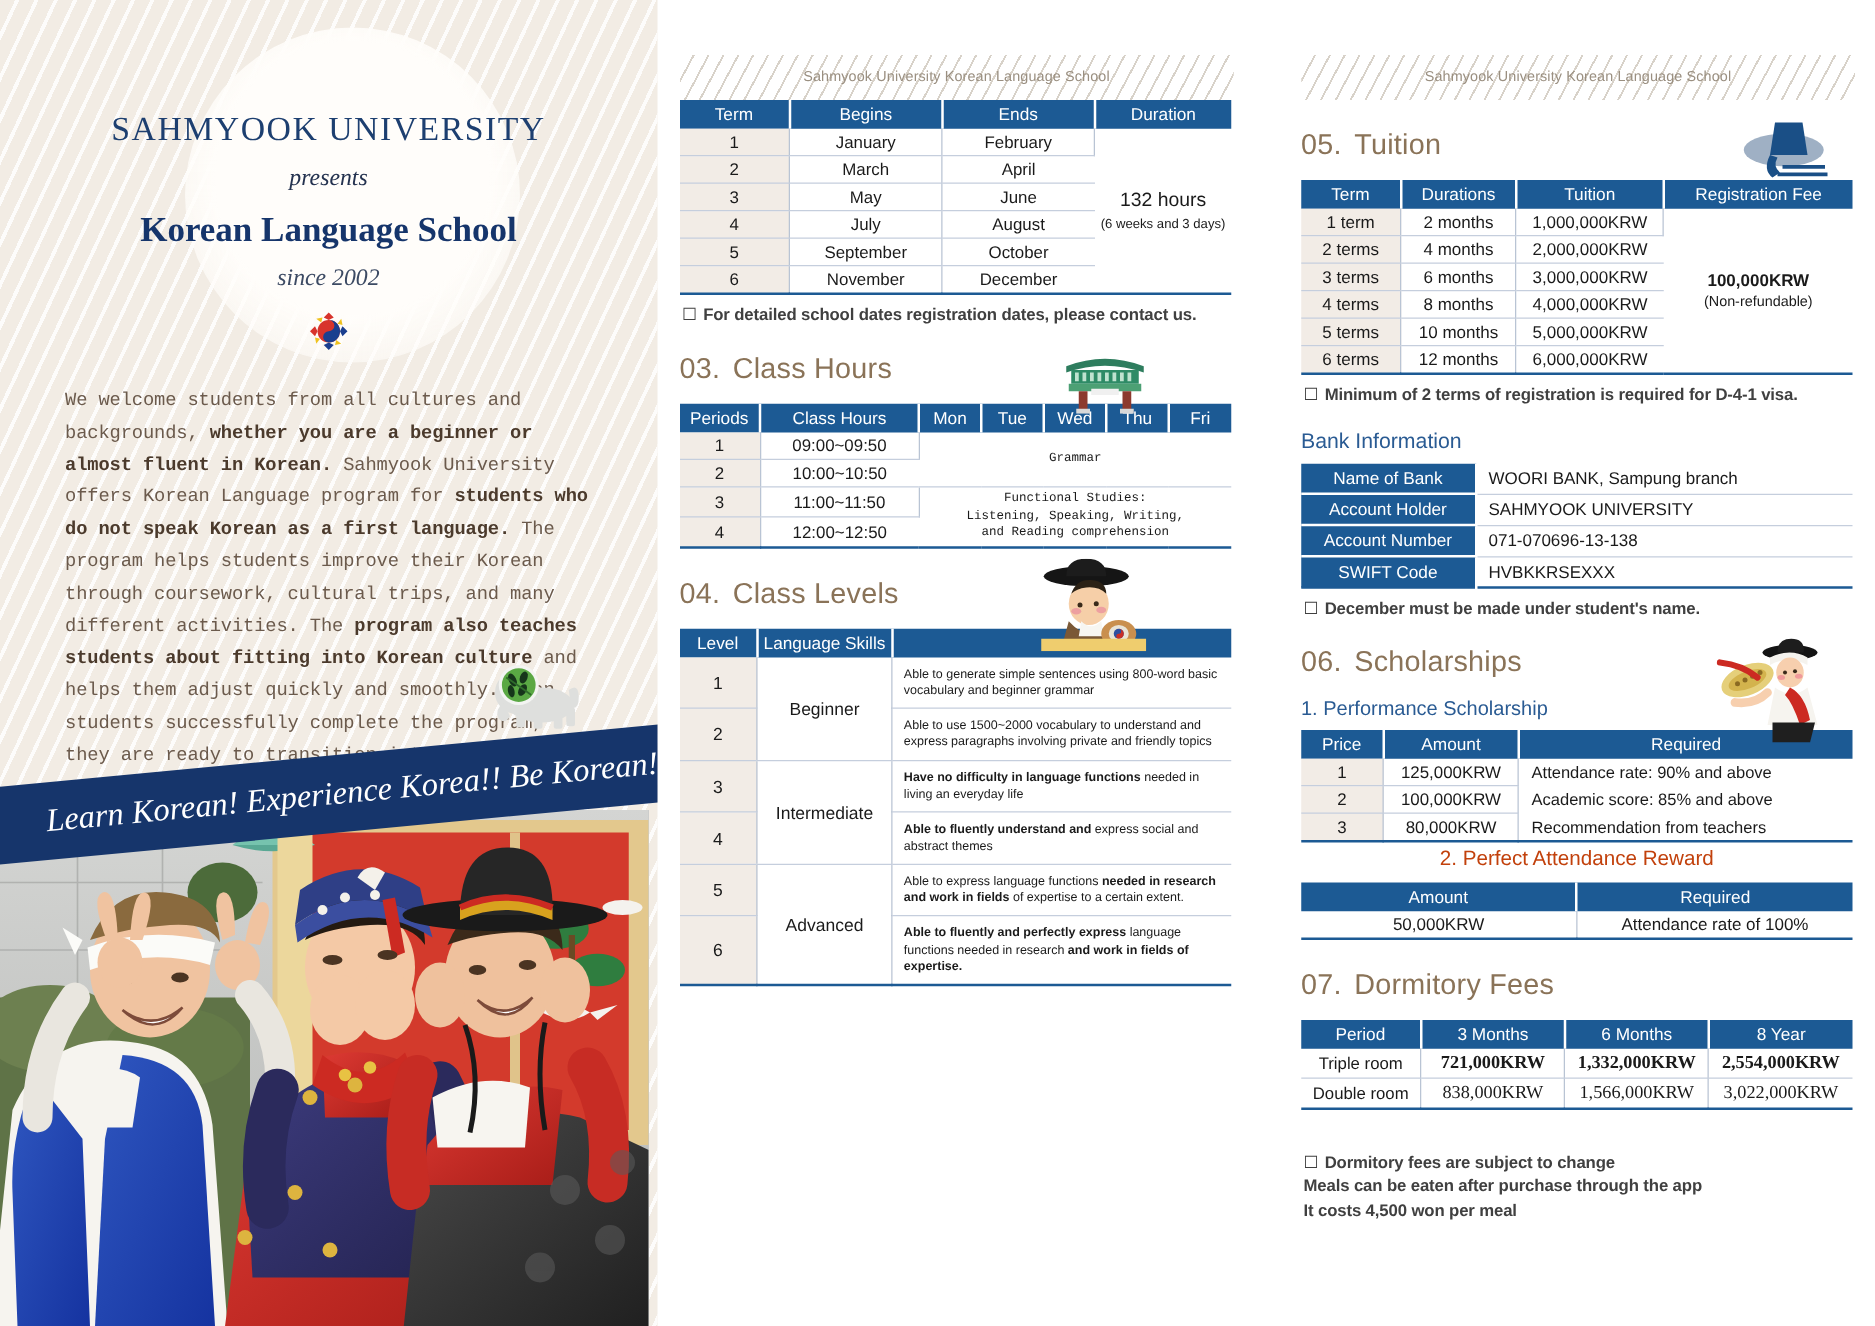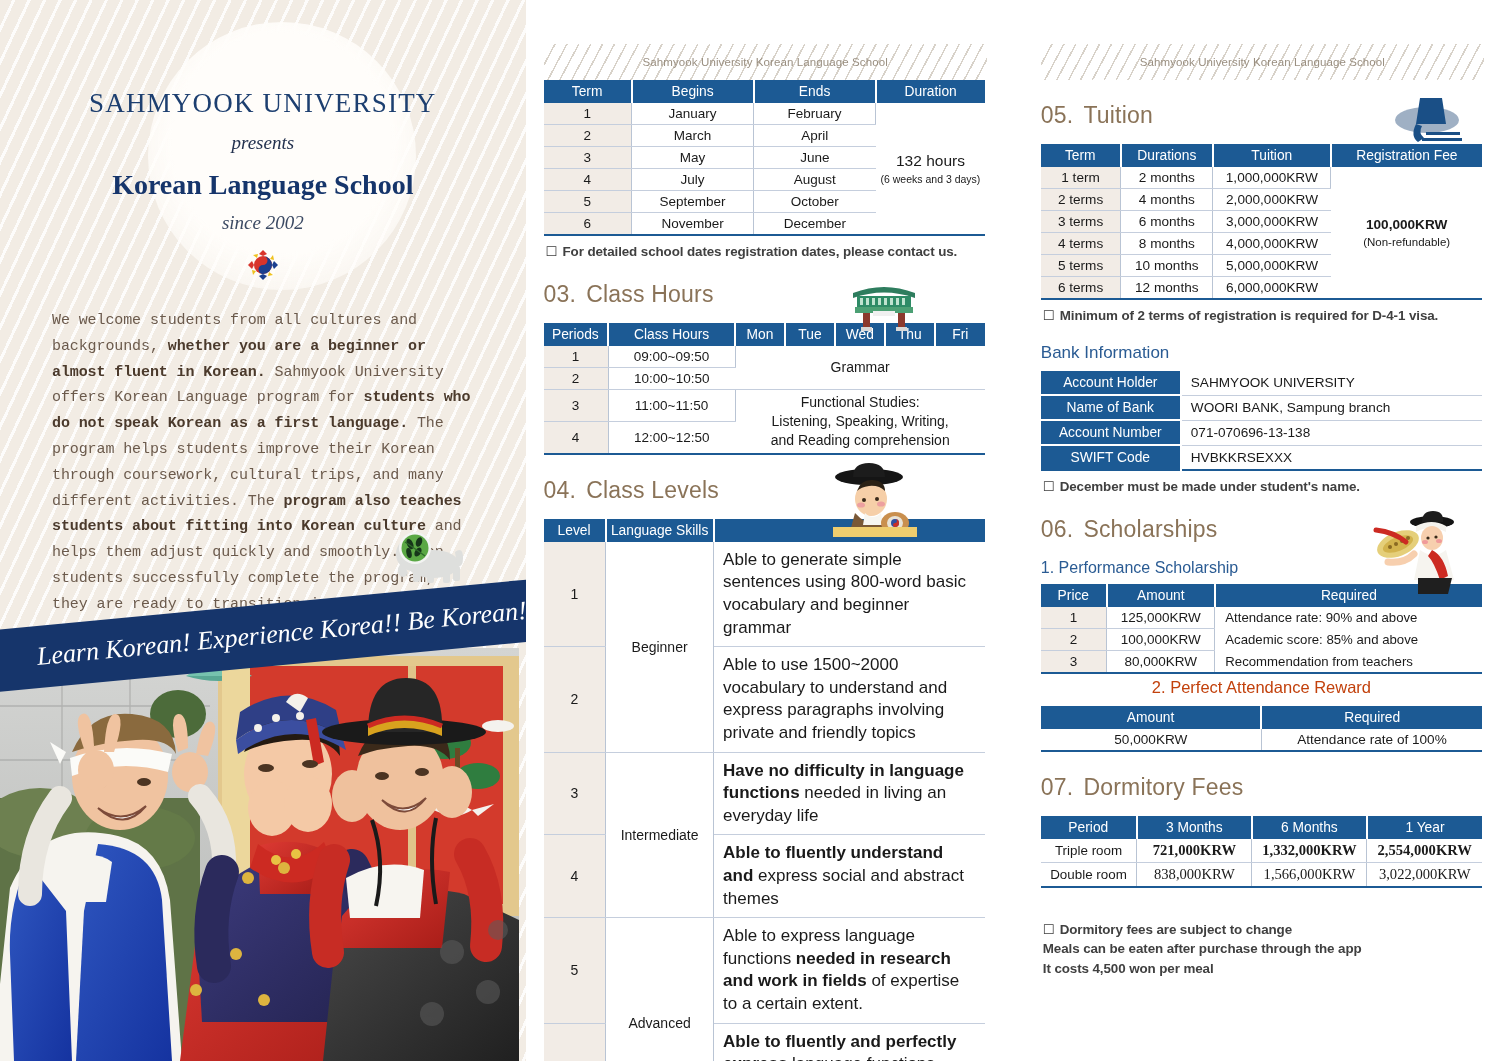--- a/index.html
+++ b/index.html
@@ -152,27 +152,27 @@
   .t-schedule col.c1{width:88px;}
   .t-schedule col.c2{width:122px;}
   .t-schedule col.c3{width:122px;}
   .dur-cell{font-size:15.5px;}
   .dur-sub{font-size:10.5px;display:block;margin-top:3px;}
 
   
   .t-hours col.c1{width:62px;}
   .t-hours col.c2{width:122px;}
   .t-hours col.cd{width:48px;}
-  .t-hours td.merge{font-size:14px;line-height:1.35;}
+  .t-hours td.merge{font-size:10px;line-height:1.35;font-family:Liberation Mono, monospace;}
 
   
   .t-levels col.c1{width:62px;}
   .t-levels col.c2{width:108px;}
   .t-levels td.desc{
-    text-align:left;padding:7px 8px 7px 9px;font-size:17px;line-height:1.33;
+    text-align:left;padding:7px 8px 7px 9px;font-size:10px;line-height:1.33;
   }
   .t-levels td.desc b{font-weight:bold;}
   .t-levels td.lvl{font-size:14px;}
   .t-levels td.skill{font-size:14px;}
 
   
   .t-tuition col.c1{width:80px;}
   .t-tuition col.c2{width:92px;}
   .t-tuition col.c3{width:118px;}
   .t-tuition td{font-size:13.6px;}
@@ -728,26 +728,26 @@
 
     <div class="sec">
       <div class="bank-head">Bank Information</div>
       <table class="tbl t-bank">
         <colgroup>
             <col class="c1">
             <col>
           </colgroup>
         <tbody>
           <tr>
+            <th>Name of Bank</th>
+            <td>WOORI BANK, Sampung branch</td>
+          </tr>
+          <tr>
             <th>Account Holder</th>
             <td>SAHMYOOK UNIVERSITY</td>
-          </tr>
-          <tr>
-            <th>Name of Bank</th>
-            <td>WOORI BANK, Sampung branch</td>
           </tr>
           <tr>
             <th>Account Number</th>
             <td>071-070696-13-138</td>
           </tr>
           <tr>
             <th>SWIFT Code</th>
             <td>HVBKKRSEXXX</td>
           </tr>
         </tbody>
@@ -847,21 +847,21 @@
             <col class="c1">
             <col>
             <col>
             <col>
           </colgroup>
         <thead>
           <tr>
             <th>Period</th>
             <th>3 Months</th>
             <th>6 Months</th>
-            <th>1 Year</th>
+            <th>8 Year</th>
           </tr>
         </thead>
         <tbody>
           <tr>
             <td class="rm">Triple room</td>
             <td class="bold">721,000KRW</td>
             <td class="bold">1,332,000KRW</td>
             <td class="bold">2,554,000KRW</td>
           </tr>
           <tr>

